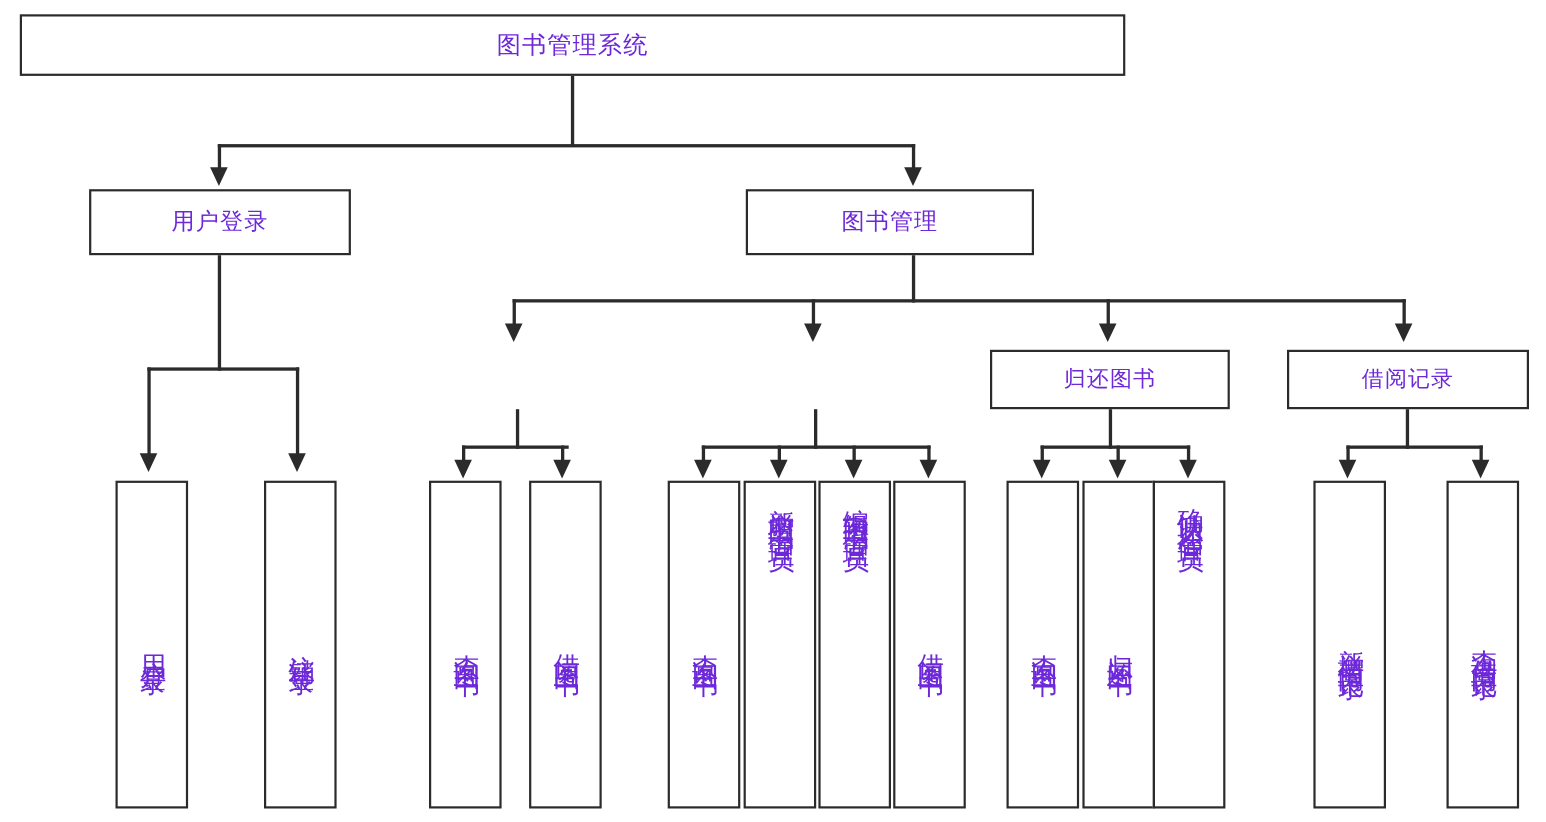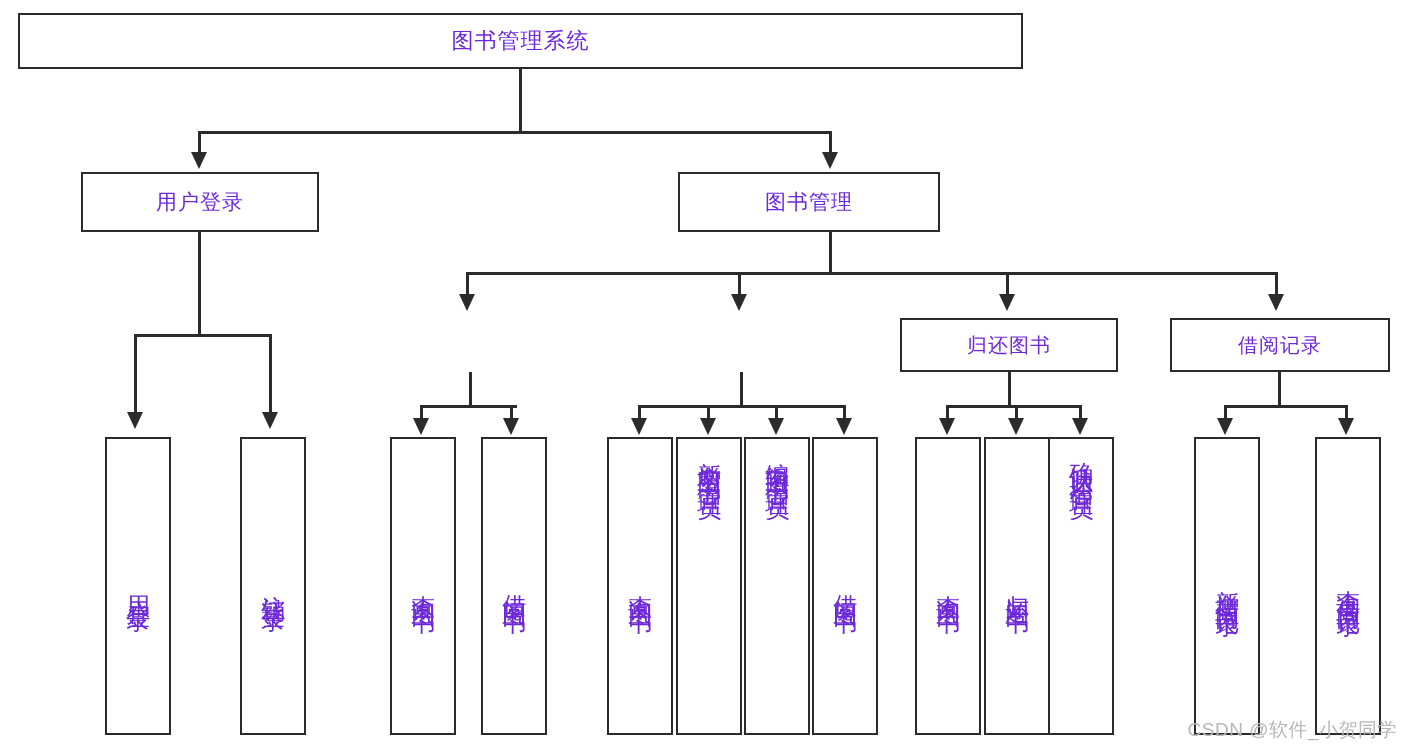--- a/index.html
+++ b/index.html
@@ -215,15 +215,14 @@
     <span class="label">确认归还（管理员）</span>
   </div>
 
   <div class="node leaf centered" style="left:1194px;">
     <span class="label">新增借阅记录</span>
   </div>
   <div class="node leaf centered" style="left:1315px;">
     <span class="label">查询借阅记录</span>
   </div>
 
-  <div id="watermark">CSDN @软件_小贺同学</div>
 
 </div>
 
 </body></html>

